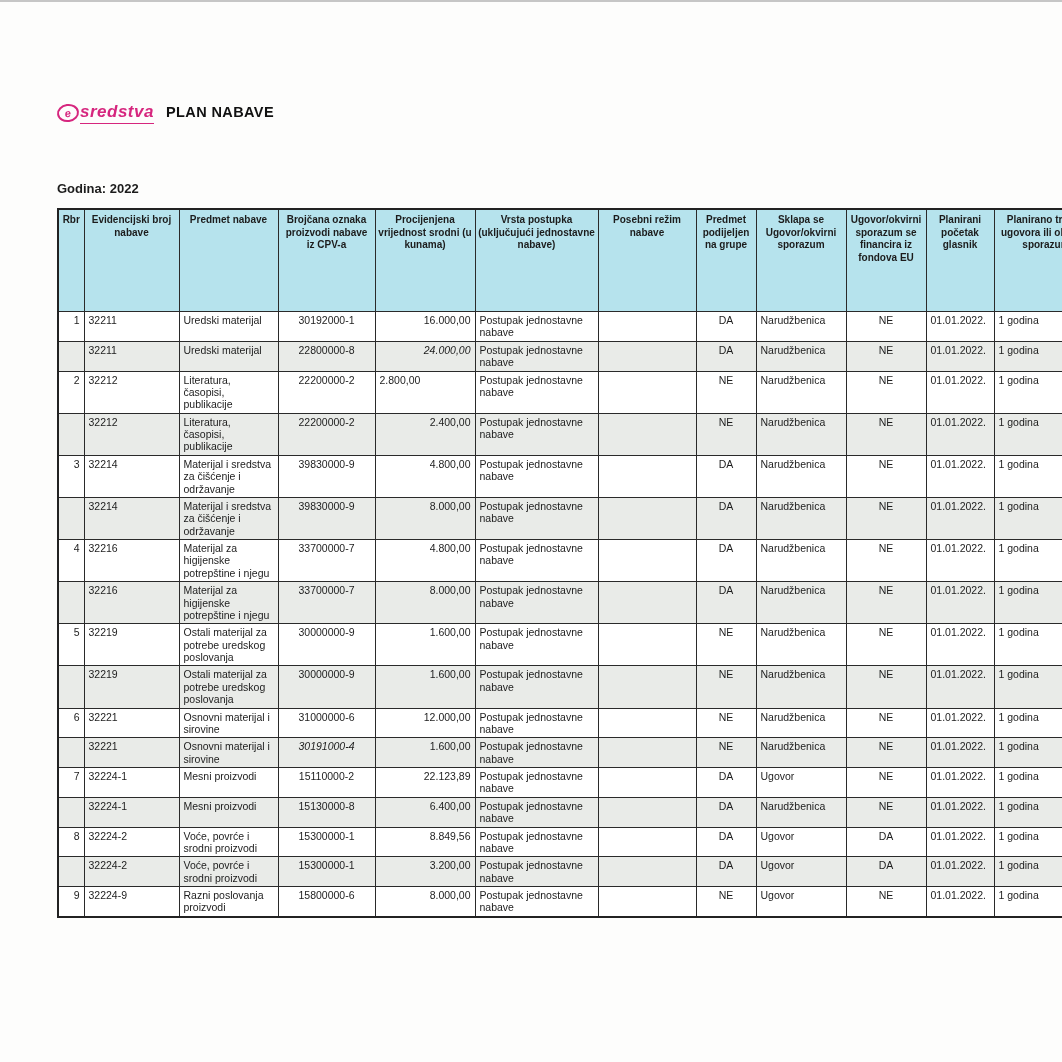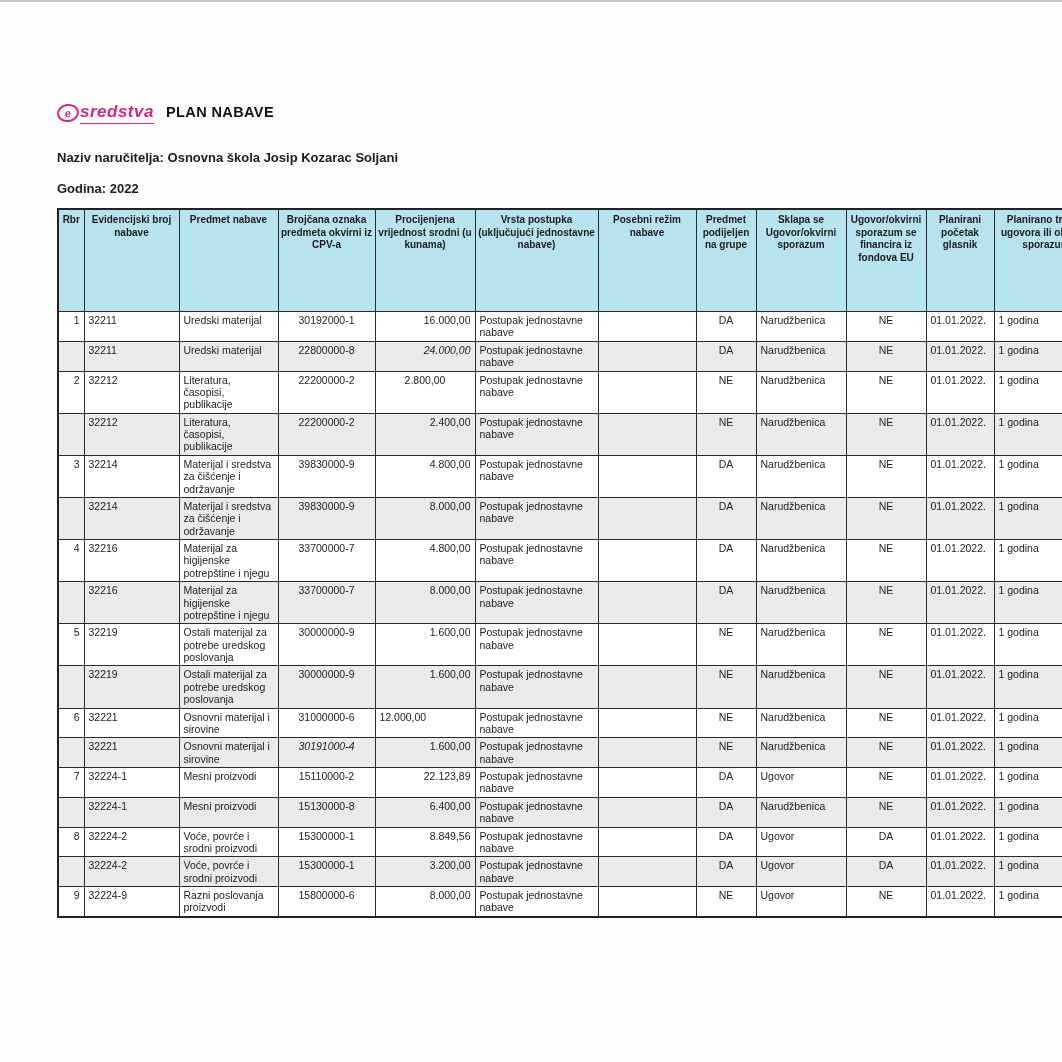--- a/index.html
+++ b/index.html
@@ -55,21 +55,20 @@
   <div class="scan-edge-right"></div>
 
   <div class="logo-row">
     <span class="logo">
         <span class="logo-e">e</span>
         <span class="logo-text">sredstva</span>
       </span>
     <span class="doc-title">PLAN NABAVE</span>
   </div>
 
-  <div class="naziv">Naziv naručitelja: Osnovna škola Josip Kozarac Soljani</div>
   <div class="godina">Godina: 2022</div>
 
   <table class="plan-table">
     <colgroup>
       <col style="width:26px">
       <col style="width:95px">
       <col style="width:99px">
       <col style="width:97px">
       <col style="width:100px">
       <col style="width:123px">
@@ -78,21 +77,21 @@
       <col style="width:90px">
       <col style="width:80px">
       <col style="width:68px">
       <col style="width:110px">
     </colgroup>
     <thead>
       <tr id="header-row">
           <th>Rbr</th>
           <th>Evidencijski broj nabave</th>
           <th>Predmet nabave</th>
-          <th>Brojčana oznaka predmeta okvirni iz CPV-a</th>
+          <th>Brojčana oznaka proizvodi nabave iz CPV-a</th>
           <th>Procijenjena vrijednost srodni (u kunama)</th>
           <th>Vrsta postupka (uključujući jednostavne nabave)</th>
           <th>Posebni režim nabave</th>
           <th>Predmet podijeljen na grupe</th>
           <th>Sklapa se Ugovor/okvirni sporazum</th>
           <th>Ugovor/okvirni sporazum se financira iz fondova EU</th>
           <th>Planirani početak glasnik</th>
           <th>Planirano trajanje ugovora ili okvirnog sporazuma</th>
         </tr>
     </thead>
@@ -123,21 +122,21 @@
           <td style="text-align: left;">Narudžbenica</td>
           <td style="text-align: center;">NE</td>
           <td style="text-align: left;">01.01.2022.</td>
           <td style="text-align: left;">1 godina</td>
         </tr>
         <tr>
           <td style="text-align: right;">2</td>
           <td style="text-align: left;">32212</td>
           <td style="text-align: left;">Literatura, časopisi, publikacije</td>
           <td style="text-align: center;">22200000-2</td>
-          <td style="text-align: center;">2.800,00</td>
+          <td style="text-align: left;">2.800,00</td>
           <td style="text-align: left;">Postupak jednostavne nabave</td>
           <td style="text-align: center;"></td>
           <td style="text-align: center;">NE</td>
           <td style="text-align: left;">Narudžbenica</td>
           <td style="text-align: center;">NE</td>
           <td style="text-align: left;">01.01.2022.</td>
           <td style="text-align: left;">1 godina</td>
         </tr>
         <tr class="shaded">
           <td style="text-align: right;"></td>
@@ -235,21 +234,21 @@
           <td style="text-align: left;">Narudžbenica</td>
           <td style="text-align: center;">NE</td>
           <td style="text-align: left;">01.01.2022.</td>
           <td style="text-align: left;">1 godina</td>
         </tr>
         <tr>
           <td style="text-align: right;">6</td>
           <td style="text-align: left;">32221</td>
           <td style="text-align: left;">Osnovni materijal i sirovine</td>
           <td style="text-align: center;">31000000-6</td>
-          <td style="">12.000,00</td>
+          <td style="text-align: right;">12.000,00</td>
           <td style="text-align: left;">Postupak jednostavne nabave</td>
           <td style="text-align: center;"></td>
           <td style="text-align: center;">NE</td>
           <td style="text-align: left;">Narudžbenica</td>
           <td style="text-align: center;">NE</td>
           <td style="text-align: left;">01.01.2022.</td>
           <td style="text-align: left;">1 godina</td>
         </tr>
         <tr class="shaded">
           <td style="text-align: right;"></td>

